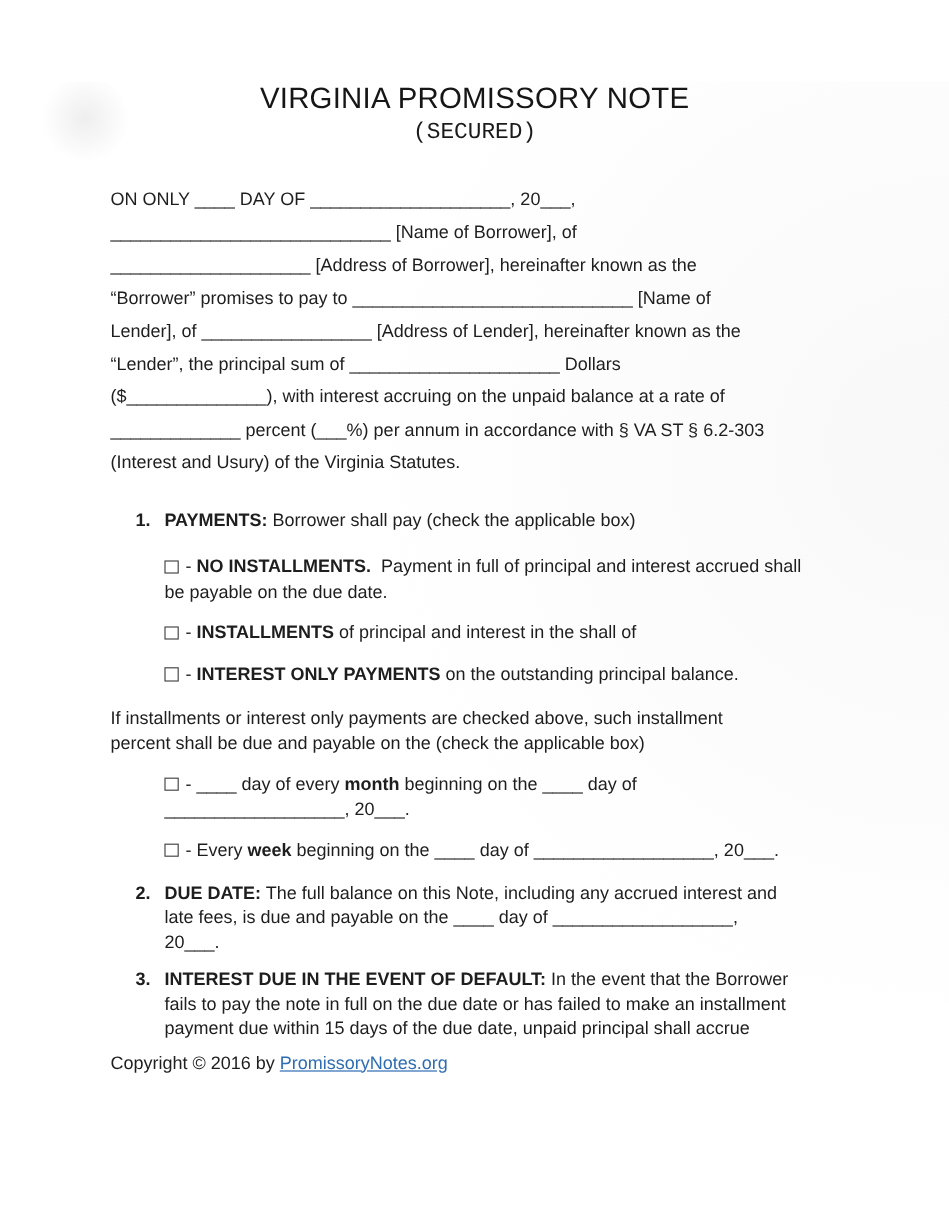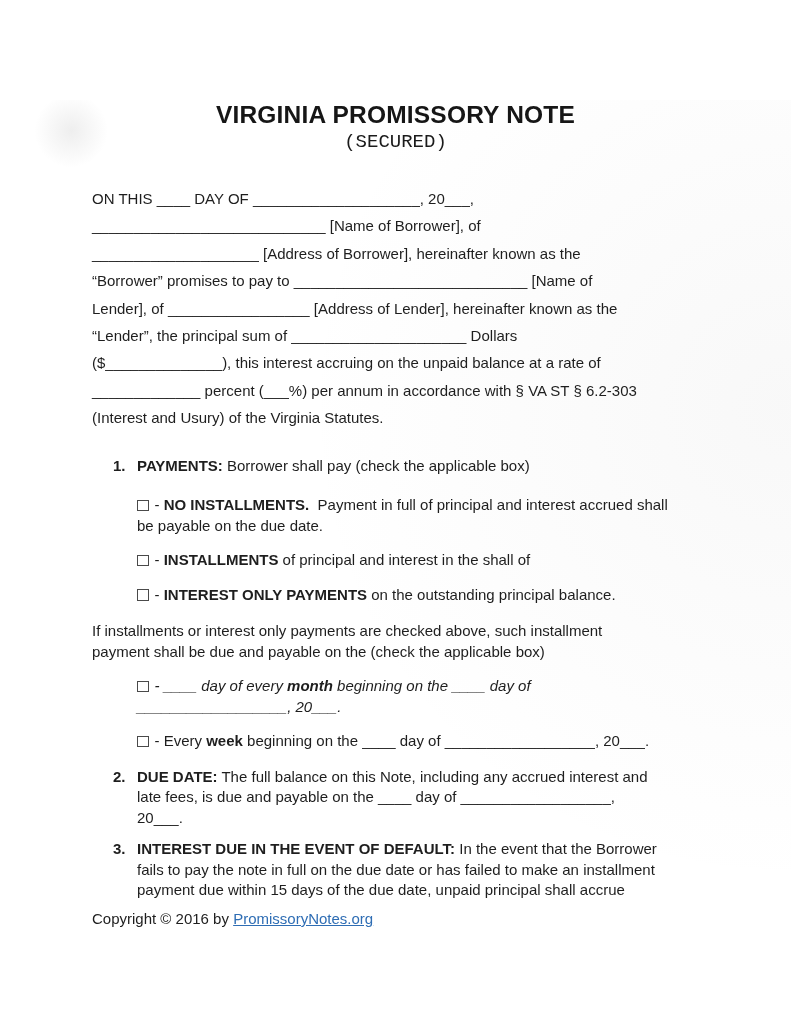--- a/index.html
+++ b/index.html
@@ -13,24 +13,24 @@
   }
   .page {
     width:791px; height:1024px;
     position:relative;
     background:
       radial-gradient(circle at 99% 30%, rgba(140,140,140,0.06), transparent 45%),
       radial-gradient(circle at 9% 3%, rgba(90,90,90,0.10), transparent 3%),
       #ffffff;
   }
   .doc-title {
-    margin-top:100px;
+    margin-top:68px;
     text-align:center;
     font-size:24.5px; line-height:30px;
-    font-weight:bold;
+    font-weight:normal;
     letter-spacing:0.2px;
     color:#161616;
   }
   .doc-subtitle {
     text-align:center;
     font-size:19px; line-height:24px;
     color:#1b1b1b;
     font-family:Liberation Mono, monospace;
   }
   .opening {
@@ -51,21 +51,21 @@
     margin-right:6px;
     vertical-align:-1px;
     cursor:pointer;
   }
   .b { font-weight:bold; }
   #s1h { margin-top:24px; }
   #cb-noinst { margin-top:19px; }
   #cb-inst { margin-top:14px; }
   #cb-intonly { margin-top:14px; }
   #ifpara { margin-top:16px; }
-  #cb-month { margin-top:14px;font-style:italic; }
+  #cb-month { margin-top:14px; }
   #cb-week { margin-top:14px; }
   #s2 { margin-top:15px; }
   #s3 { margin-top:11px; }
   .footer {
     margin:8px 0 0 92px;
     font-size:15px; line-height:20px;
     white-space:nowrap;
   }
   .footer a {
     color:#2e6db4;
@@ -74,27 +74,27 @@
 </style>
 </head>
 <body>
 
 <div class="page">
 
   <div class="doc-title">VIRGINIA PROMISSORY NOTE</div>
   <div class="doc-subtitle">(SECURED)</div>
 
   <div class="opening">
-    <div class="oline">ON THIS ____ DAY OF ____________________, 20___,</div>
+    <div class="oline">ON ONLY ____ DAY OF ____________________, 20___,</div>
     <div class="oline">____________________________ [Name of Borrower], of</div>
     <div class="oline">____________________ [Address of Borrower], hereinafter known as the</div>
     <div class="oline">“Borrower” promises to pay to ____________________________ [Name of</div>
     <div class="oline">Lender], of _________________ [Address of Lender], hereinafter known as the</div>
     <div class="oline">“Lender”, the principal sum of _____________________ Dollars</div>
-    <div class="oline">($______________), this interest accruing on the unpaid balance at a rate of</div>
+    <div class="oline">($______________), with interest accruing on the unpaid balance at a rate of</div>
     <div class="oline">_____________ percent (___%) per annum in accordance with § VA ST § 6.2-303</div>
     <div class="oline">(Interest and Usury) of the Virginia Statutes.</div>
   </div>
 
   <div id="s1h" class="sec list-item">
     <span class="list-num">1.</span>
     <div class="line"><span class="b">PAYMENTS:</span><span> Borrower shall pay (check the applicable box)</span></div>
   </div>
 
   <div id="cb-noinst" class="sec cb-item">
@@ -105,21 +105,21 @@
   <div id="cb-inst" class="sec cb-item">
     <div class="line"><span class="checkbox"></span><span><span>- </span><span class="b">INSTALLMENTS</span><span> of principal and interest in the shall of</span></span></div>
   </div>
 
   <div id="cb-intonly" class="sec cb-item">
     <div class="line"><span class="checkbox"></span><span><span>- </span><span class="b">INTEREST ONLY PAYMENTS</span><span> on the outstanding principal balance.</span></span></div>
   </div>
 
   <div id="ifpara" class="sec if-para">
     <div class="line">If installments or interest only payments are checked above, such installment</div>
-    <div class="line">payment shall be due and payable on the (check the applicable box)</div>
+    <div class="line">percent shall be due and payable on the (check the applicable box)</div>
   </div>
 
   <div id="cb-month" class="sec cb-item">
     <div class="line"><span class="checkbox"></span><span><span>- ____ day of every </span><span class="b">month</span><span> beginning on the ____ day of</span></span></div>
     <div class="line"><span>__________________, 20___.</span></div>
   </div>
 
   <div id="cb-week" class="sec cb-item">
     <div class="line"><span class="checkbox"></span><span><span>- Every </span><span class="b">week</span><span> beginning on the ____ day of __________________, 20___.</span></span></div>
   </div>

